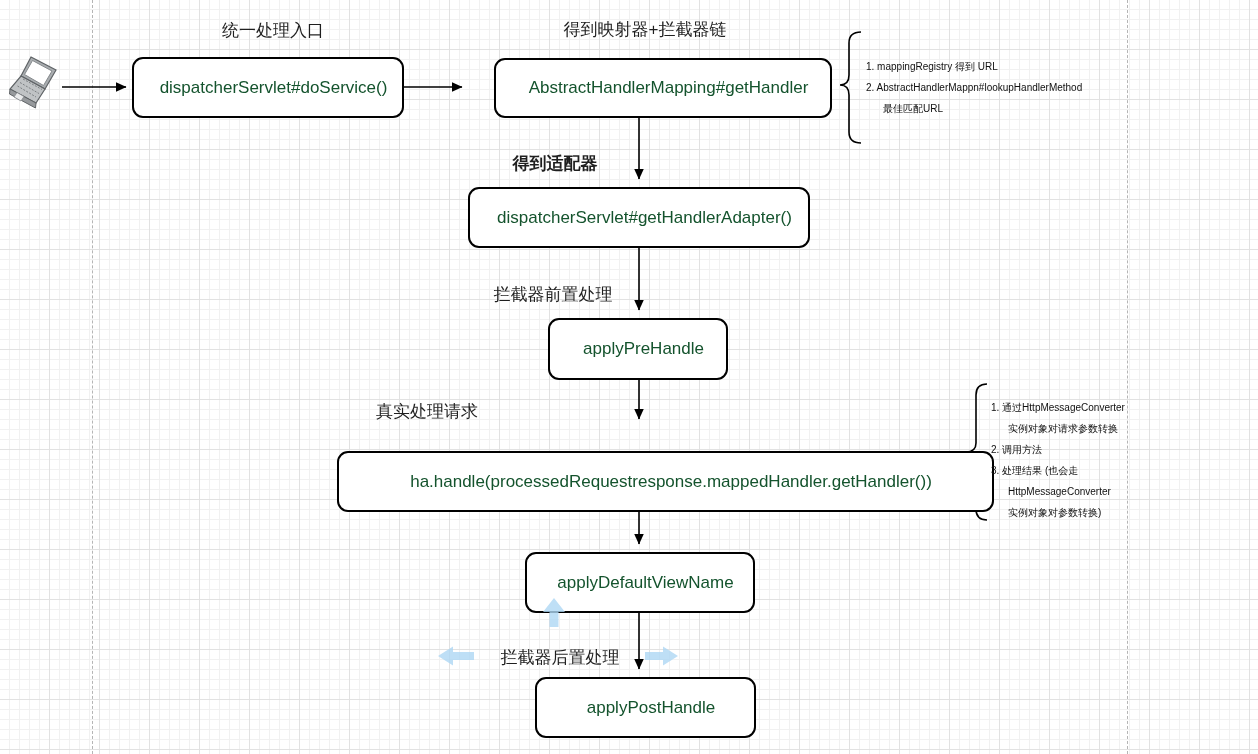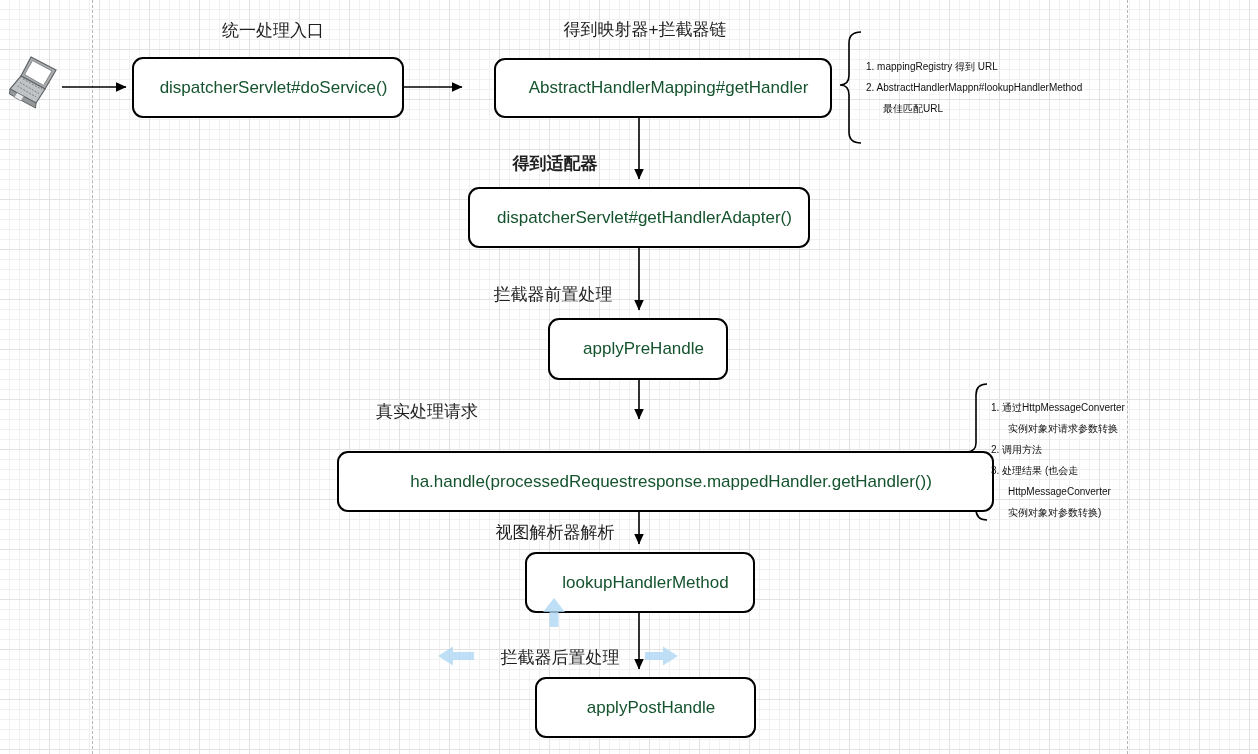--- a/index.html
+++ b/index.html
@@ -89,32 +89,31 @@
   <div class="node" style="left:468px;top:187px;width:342px;height:61px;justify-content:center;">
     <span>dispatcherServlet#getHandlerAdapter()</span>
   </div>
   <div class="node" style="left:548px;top:318px;width:180px;height:62px;">
     <span>applyPreHandle</span>
   </div>
   <div class="node" style="left:337px;top:411px;width:657px;height:61px;margin-top:40px;">
     <span>ha.handle(processedRequestresponse.mappedHandler.getHandler())</span>
   </div>
   <div class="node" style="left:525px;top:552px;width:230px;height:61px;">
-    <span>lookupHandlerMethod</span>
+    <span>applyDefaultViewName</span>
   </div>
   <div class="node" style="left:535px;top:677px;width:221px;height:61px;">
     <span>applyPostHandle</span>
   </div>
 
   <div class="caption" style="left:143px;top:19px;">统一处理入口</div>
   <div class="caption" style="left:515px;top:18px;">得到映射器+拦截器链</div>
   <div class="caption" style="left:425px;top:152px;font-weight:bold;">得到适配器</div>
   <div class="caption" style="left:423px;top:283px;">拦截器前置处理</div>
   <div class="caption" style="left:297px;top:400px;">真实处理请求</div>
-  <div class="caption" style="left:425px;top:521px;">视图解析器解析</div>
   <div class="caption" style="left:430px;top:646px;">拦截器后置处理</div>
 
   <div class="annotation" style="left:866px;top:56px;width:392px;">
     <div class="line">1. mappingRegistry 得到 URL</div>
     <div class="line">2. AbstractHandlerMappn#lookupHandlerMethod</div>
     <div class="line indent">最佳匹配URL</div>
   </div>
   <div class="annotation" style="left:991px;top:397px;width:262px;">
     <div class="line">1. 通过HttpMessageConverter</div>
     <div class="line indent">实例对象对请求参数转换</div>

